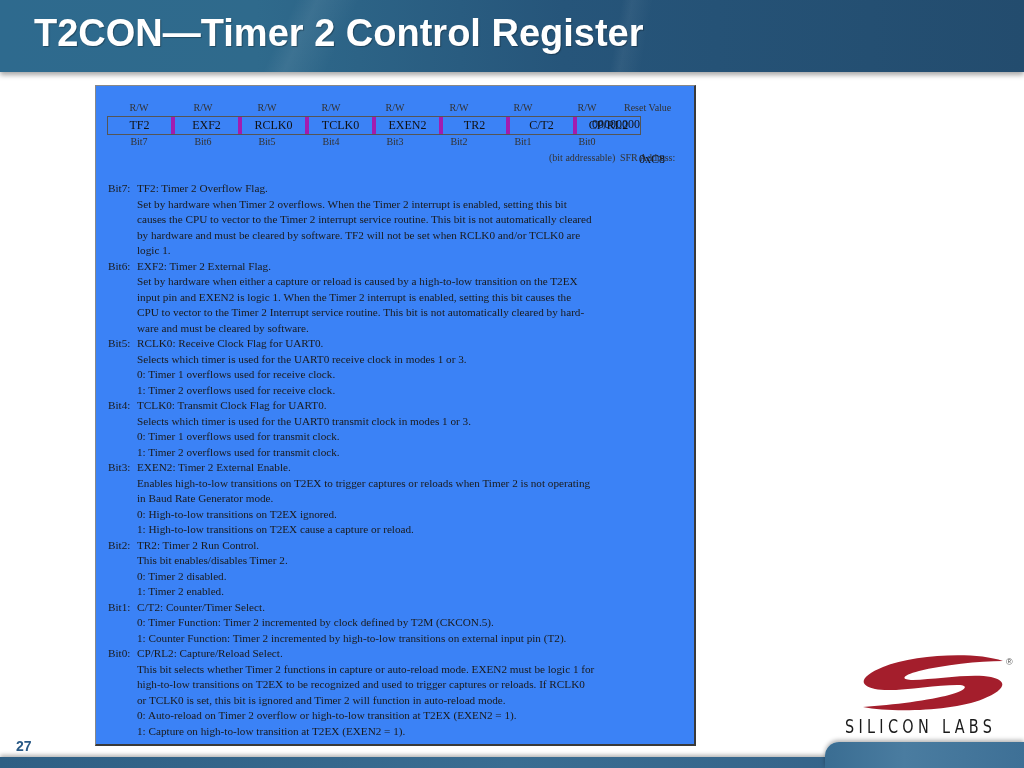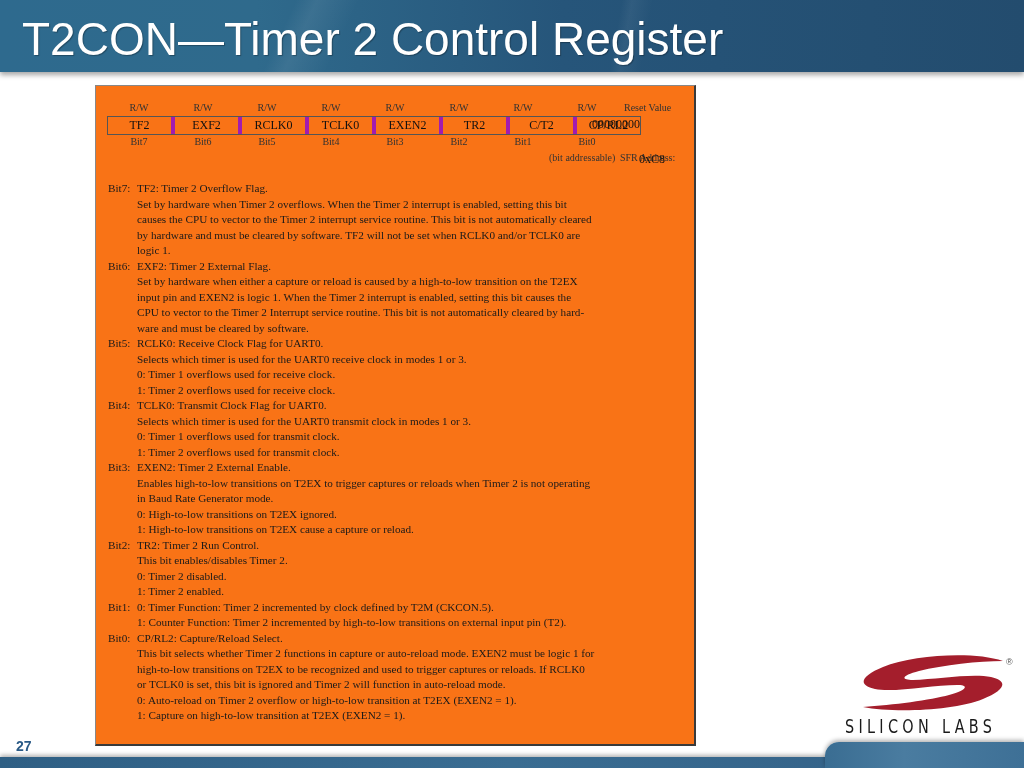--- a/index.html
+++ b/index.html
@@ -10,30 +10,30 @@
   }
   .title-bar {
     position:absolute; left:0; top:0; width:1024px; height:72px;
     background:
       linear-gradient(115deg, rgba(255,255,255,0) 0%, rgba(255,255,255,0) 28%, rgba(255,255,255,0.07) 30%, rgba(255,255,255,0) 34%, rgba(255,255,255,0) 100%),
       linear-gradient(100deg, rgba(255,255,255,0) 60%, rgba(255,255,255,0.05) 61%, rgba(255,255,255,0) 63%),
       linear-gradient(90deg, #2e6a8e 0%, #2f6a8c 25%, #26557a 55%, #234c6e 100%);
     box-shadow:0 3px 5px rgba(0,0,0,0.35);
   }
   .title-bar .title {
-    position:absolute; left:22px; top:12px;
-    color:#ffffff; font-weight:normal; font-size:46px; letter-spacing:0px;
+    position:absolute; left:34px; top:12px;
+    color:#ffffff; font-weight:bold; font-size:38px; letter-spacing:0px;
     font-family:"Liberation Sans", sans-serif;
     text-shadow:1px 1px 1px rgba(0,0,0,0.3);
     white-space:nowrap;
   }
   .doc {
     position:absolute; left:95px; top:85px; width:598px; height:658px;
     border:2px solid #3a3a3a; border-top:1px solid #888; border-left:1px solid #888;
-    background:#f97316;
+    background:#3b82f6;
     font-family:"Liberation Serif", serif; color:#222;
   }
   .reg-row { position:absolute; font-size:10px; color:#333; text-align:center; }
   .rw-row { top:16px; left:11px; }
   .rw-row span, .bit-row span { display:inline-block; width:64px; text-align:center; }
   .reg-table {
     position:absolute; left:11px; top:30px; height:17px;
     border:1px solid #555; display:flex;
   }
   .reg-table .cell {
@@ -164,20 +164,21 @@
       <div class="body">
         <div class="line">TR2: Timer 2 Run Control.</div>
         <div class="line">This bit enables/disables Timer 2.</div>
         <div class="line">0: Timer 2 disabled.</div>
         <div class="line">1: Timer 2 enabled.</div>
       </div>
     </div>
     <div class="entry">
       <div class="bitlabel">Bit1:</div>
       <div class="body">
+        <div class="line">C/T2: Counter/Timer Select.</div>
         <div class="line">0: Timer Function: Timer 2 incremented by clock defined by T2M (CKCON.5).</div>
         <div class="line">1: Counter Function: Timer 2 incremented by high-to-low transitions on external input pin (T2).</div>
       </div>
     </div>
     <div class="entry">
       <div class="bitlabel">Bit0:</div>
       <div class="body">
         <div class="line">CP/RL2: Capture/Reload Select.</div>
         <div class="line">This bit selects whether Timer 2 functions in capture or auto-reload mode. EXEN2 must be logic 1 for</div>
         <div class="line">high-to-low transitions on T2EX to be recognized and used to trigger captures or reloads.   If RCLK0</div>

